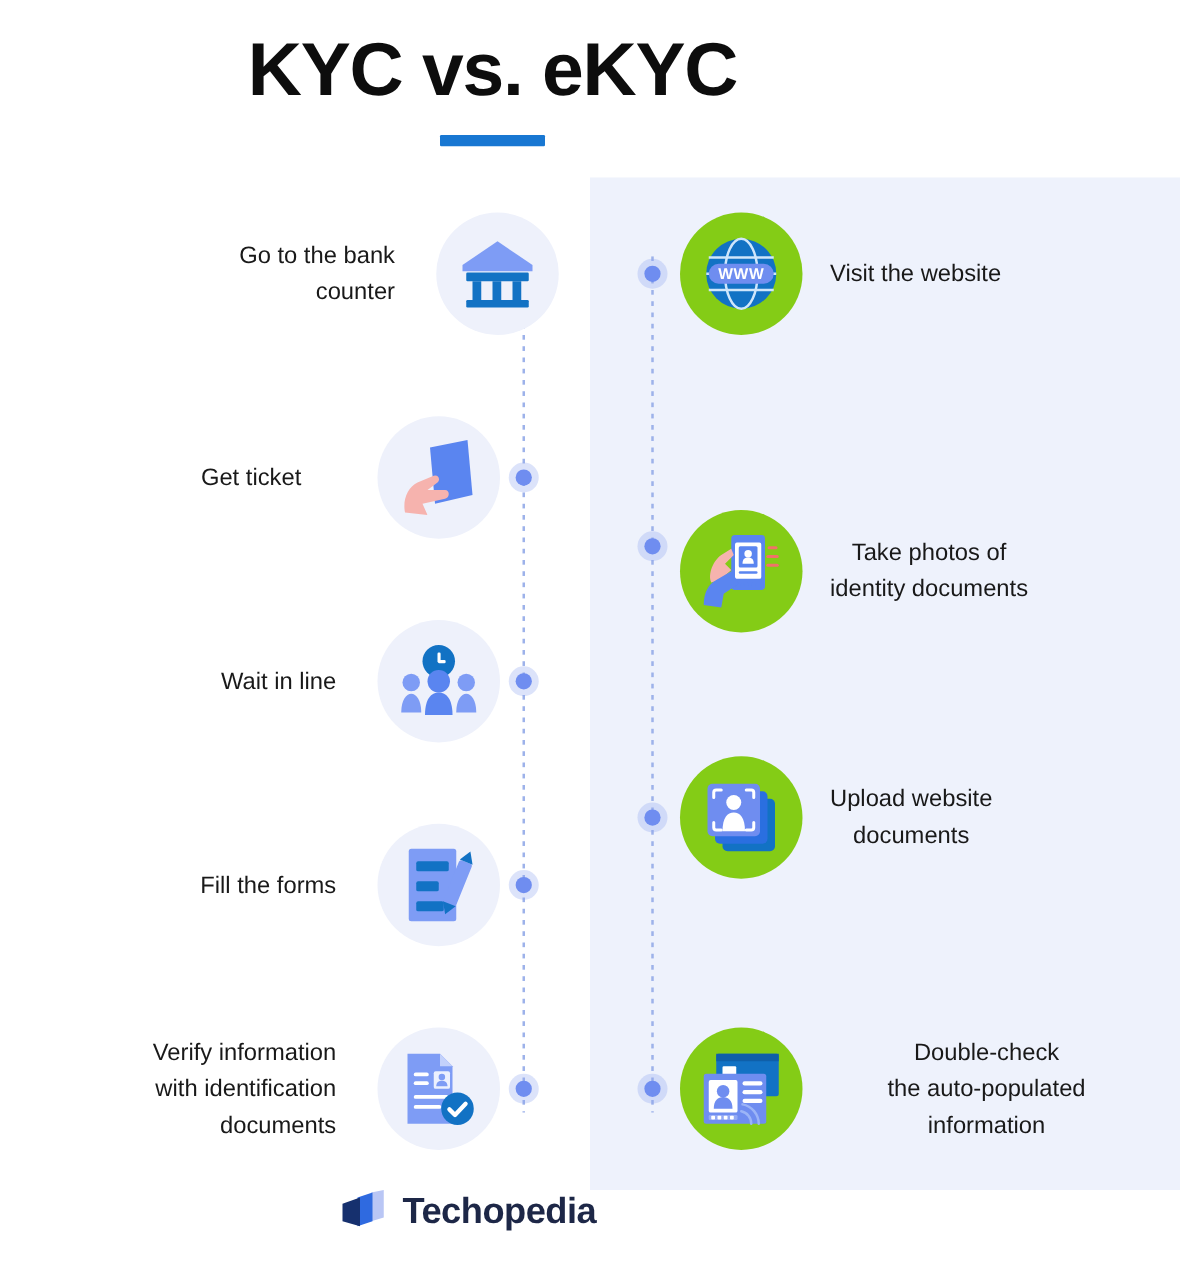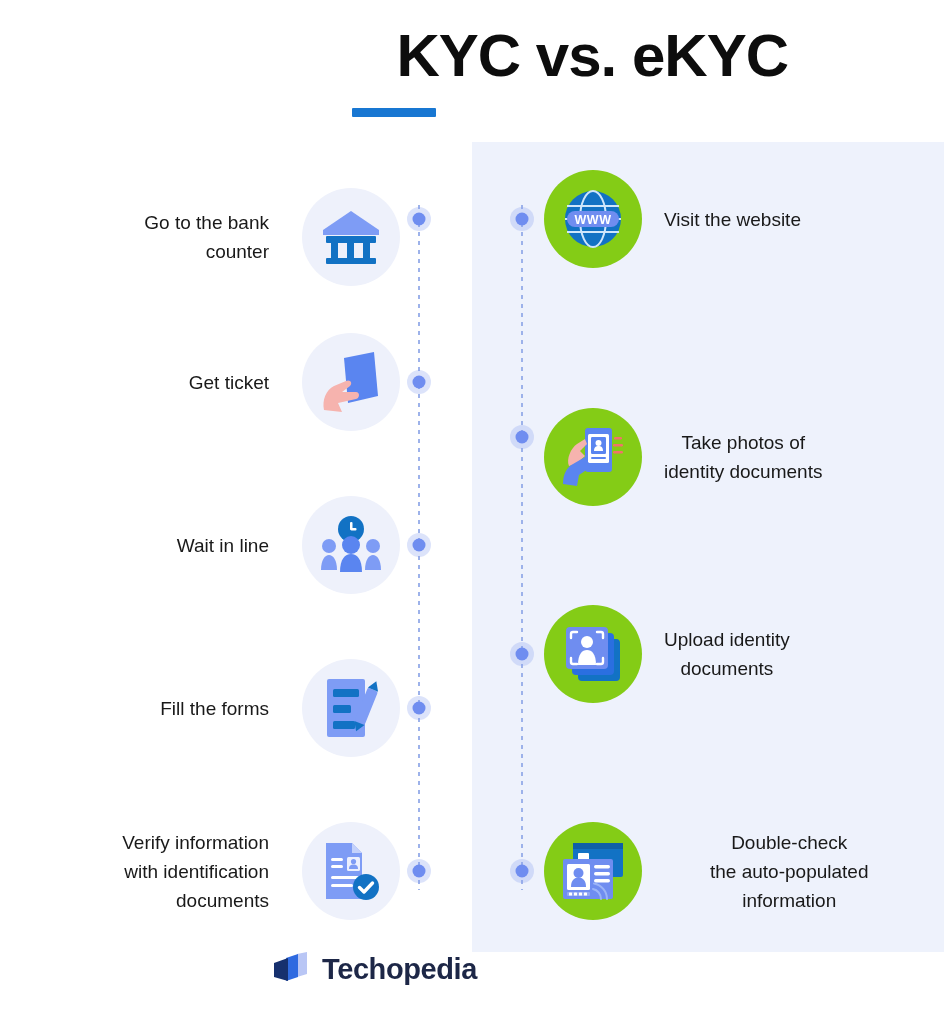--- a/index.html
+++ b/index.html
@@ -18,21 +18,21 @@
     background: #ffffff;
     overflow: hidden;
   }
 
   
   .header {
     position: absolute;
     top: 24px;
     left: 0;
     width: 788px;
-    text-align: right;
+    text-align: center;
   }
   .title {
     font-size: 60px;
     font-weight: bold;
     letter-spacing: -1px;
     color: #0d0d0d;
     line-height: 1.05;
     font-family: "Liberation Sans", sans-serif;
   }
   .title-rule {
@@ -163,40 +163,40 @@
   <div class="node" style="left:419px; top:382px;"></div>
   <div class="node" style="left:419px; top:545px;"></div>
   <div class="node" style="left:419px; top:708px;"></div>
   <div class="node" style="left:419px; top:871px;"></div>
 
   <div class="node" style="left:522px; top:219px;"></div>
   <div class="node" style="left:522px; top:437px;"></div>
   <div class="node" style="left:522px; top:654px;"></div>
   <div class="node" style="left:522px; top:871px;"></div>
 
-  <div class="row left-row" style="top:188px; height:98px;">
+  <div class="row left-row" style="top:170px; height:98px;padding-left:47px;">
     <div class="label">Go to the bank
 counter</div>
     <div class="icon-bubble lilac">
       <span>
         <svg width="60" height="58" viewBox="0 0 60 58">
           <polygon points="30,3 58,22 2,22" fill="#7e9cf5"></polygon>
           <rect x="2" y="22" width="56" height="5" fill="#7e9cf5"></rect>
           <rect x="5" y="28" width="50" height="7" rx="1" fill="#1272c4"></rect>
           <rect x="10" y="35" width="7" height="16" fill="#1272c4"></rect>
           <rect x="26" y="35" width="7" height="16" fill="#1272c4"></rect>
           <rect x="42" y="35" width="7" height="16" fill="#1272c4"></rect>
           <rect x="5" y="50" width="50" height="6" rx="1" fill="#1272c4"></rect>
           <rect x="2" y="38" width="5" height="5" fill="#1272c4" opacity="0"></rect>
         </svg>
       </span>
     </div>
   </div>
 
-  <div class="row left-row" style="top:333px; height:98px;">
+  <div class="row left-row" style="top:333px; height:98px;gap:28px;">
     <div class="label">Get ticket</div>
     <div class="icon-bubble lilac">
       <span>
         <svg width="62" height="64" viewBox="0 0 62 64">
           <polygon points="24,8 54,2 58,46 28,53" fill="#5a85f0"></polygon>
           <path d="M4,60 C2,50 6,40 14,36 L26,31 C30,29 33,33 30,36 L22,42 L36,42 C40,42 40,48 36,49 L18,53 L22,62 Z" fill="#f6b3ae"></path>
         </svg>
       </span>
     </div>
   </div>
@@ -321,21 +321,21 @@
             <path d="M9,15 v-4 a2,2 0 0 1 2,-2 h4"></path>
             <path d="M35,9 h4 a2,2 0 0 1 2,2 v4"></path>
             <path d="M41,35 v4 a2,2 0 0 1 -2,2 h-4"></path>
             <path d="M15,41 h-4 a2,2 0 0 1 -2,-2 v-4"></path>
           </g>
           <circle cx="25" cy="19" r="6" fill="#ffffff"></circle>
           <path d="M16,42 C16,31 20,27 25,27 C30,27 34,31 34,42 Z" fill="#ffffff"></path>
         </svg>
       </span>
     </div>
-    <div class="label">Upload identity
+    <div class="label">Upload website
 documents</div>
   </div>
 
   <div class="row right-row" style="top:822px; height:98px;gap:46px;">
     <div class="icon-bubble white">
       <span>
         <svg width="64" height="60" viewBox="0 0 64 60">
           <rect x="12" y="2" width="50" height="34" rx="2" fill="#1272c4"></rect>
           <rect x="12" y="2" width="50" height="6" fill="#0f5fa8"></rect>
           <rect x="17" y="12" width="11" height="8" rx="1" fill="#ffffff"></rect>

